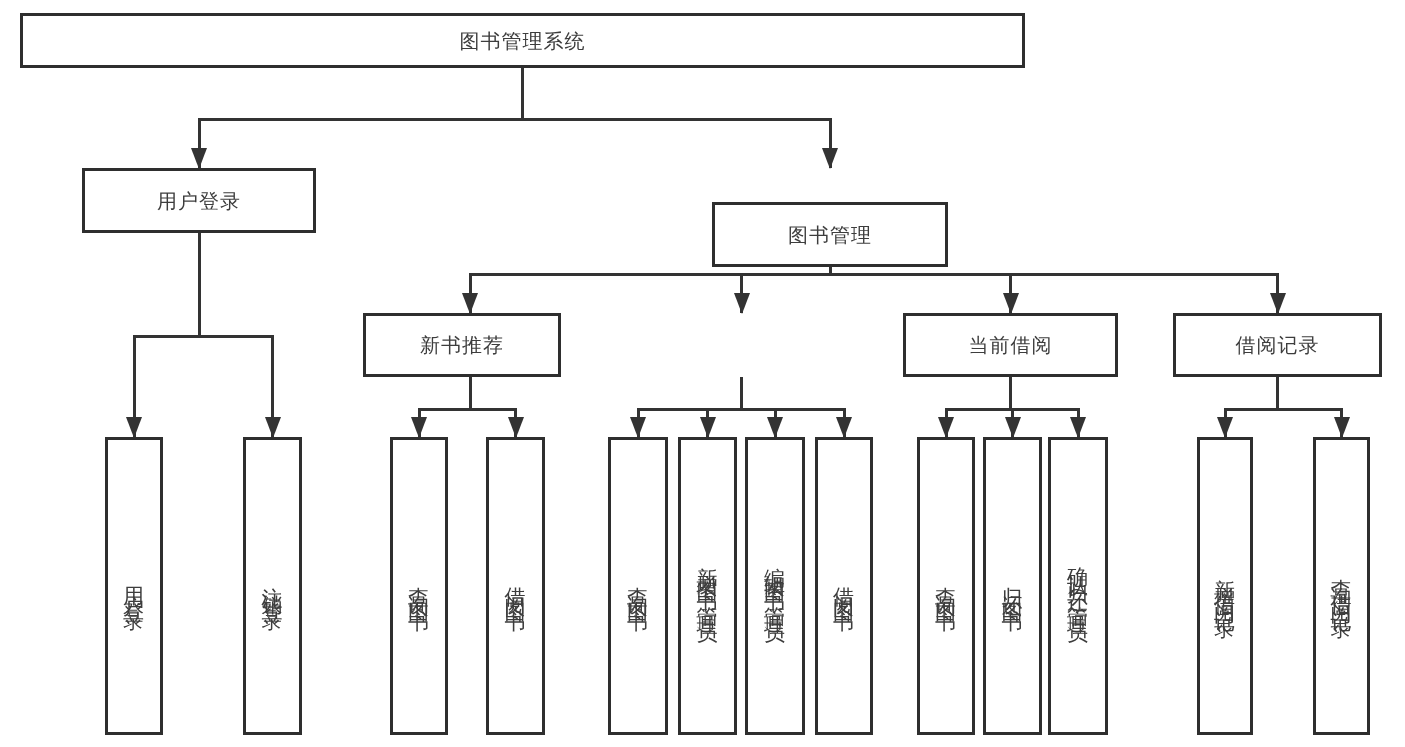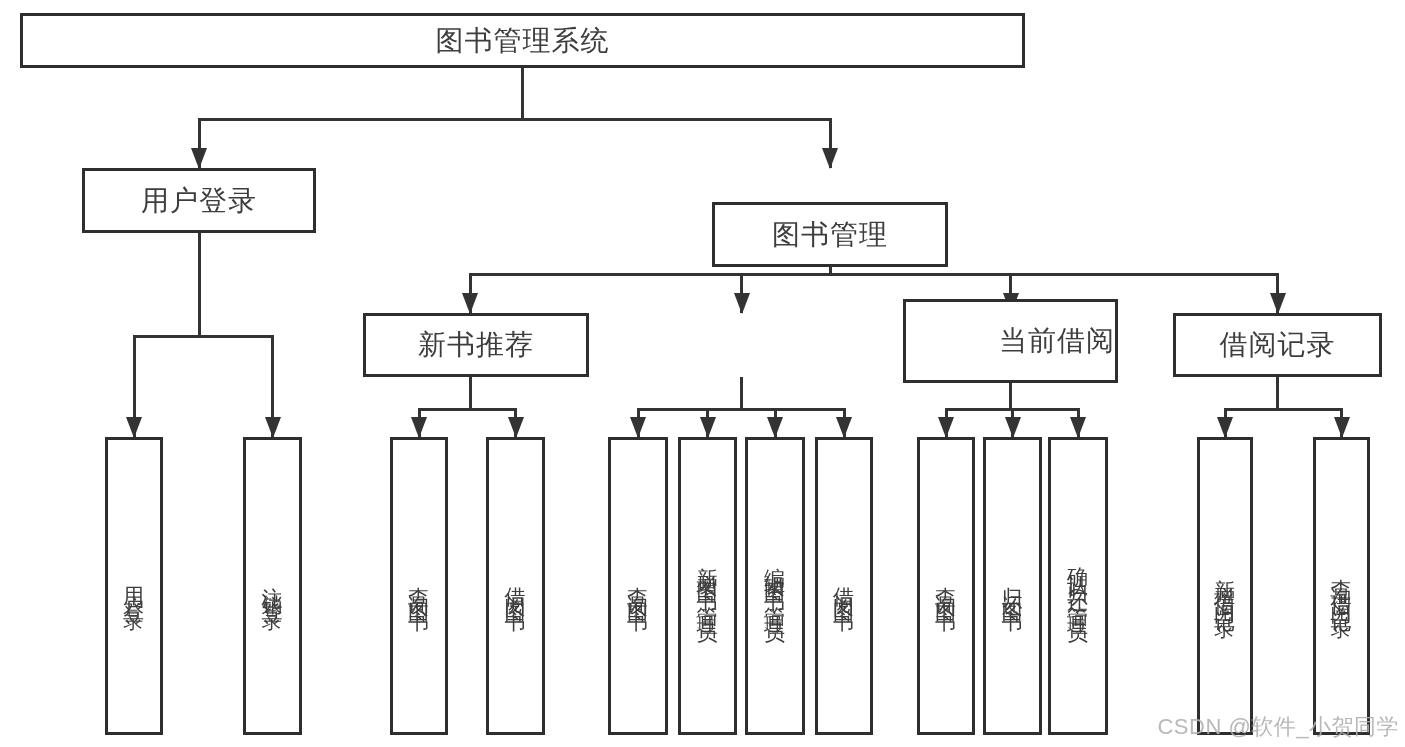--- a/index.html
+++ b/index.html
@@ -16,21 +16,21 @@
     position: absolute;
     background: #ffffff;
     border: 3px solid var(--border, #2e2e2e);
     display: flex;
     align-items: center;
     justify-content: center;
     z-index: 2;
   }
   .node .lbl {
     color: var(--text, #3d3d3d);
-    font-size: 28px;
+    font-size: 20px;
     letter-spacing: 1px;
     white-space: nowrap;
     line-height: 1;
   }
   .node.vertical .lbl {
     writing-mode: vertical-rl;
     text-orientation: mixed;
     font-size: 21px;
     letter-spacing: 8px;
     line-height: 1;
@@ -59,21 +59,20 @@
     opacity: 0.92;
     z-index: 5;
     letter-spacing: 0.5px;
     white-space: nowrap;
   }
 </style>
 </head>
 <body>
 
 <div id="canvas">
-  <div id="watermark">CSDN @软件_小贺同学</div>
 <div class="cline" style="left: 521px; top: 68px; width: 3px; height: 53px;"></div>
     <div class="cline" style="left: 197.5px; top: 118px; width: 634px; height: 3px;"></div>
     <div class="cline" style="left: 197.5px; top: 118px; width: 3px; height: 50px;"></div>
     <div class="arrow" style="left: 191px; top: 148px;"></div>
     <div class="cline" style="left: 197.5px; top: 233px; width: 3px; height: 105px;"></div>
     <div class="cline" style="left: 132.5px; top: 335px; width: 141.5px; height: 3px;"></div>
     <div class="cline" style="left: 132.5px; top: 335px; width: 3px; height: 102px;"></div>
     <div class="arrow" style="left: 126px; top: 417px;"></div>
     <div class="node vertical" style="left: 105px; top: 437px; width: 58px; height: 298px;">
       <span class="lbl">用户登录</span>
@@ -97,21 +96,21 @@
     <div class="cline" style="left: 417.5px; top: 408px; width: 3px; height: 29px;"></div>
     <div class="arrow" style="left: 411px; top: 417px;"></div>
     <div class="node vertical" style="left: 390px; top: 437px; width: 58px; height: 298px;">
       <span class="lbl">查询图书</span>
     </div>
     <div class="cline" style="left: 514px; top: 408px; width: 3px; height: 29px;"></div>
     <div class="arrow" style="left: 507.5px; top: 417px;"></div>
     <div class="node vertical" style="left: 486px; top: 437px; width: 59px; height: 298px;">
       <span class="lbl">借阅图书</span>
     </div>
-    <div class="node" style="left: 363px; top: 313px; width: 226px; height: 64px;">
+    <div class="node" style="left: 363px; top: 313px; width: 198px; height: 64px;">
       <span class="lbl">新书推荐</span>
     </div>
     <div class="cline" style="left: 740px; top: 273px; width: 3px; height: 40px;"></div>
     <div class="arrow" style="left: 733.5px; top: 293px;"></div>
     <div class="cline" style="left: 740px; top: 377px; width: 3px; height: 34px;"></div>
     <div class="cline" style="left: 636.5px; top: 408px; width: 209px; height: 3px;"></div>
     <div class="cline" style="left: 636.5px; top: 408px; width: 3px; height: 29px;"></div>
     <div class="arrow" style="left: 630px; top: 417px;"></div>
     <div class="node vertical" style="left: 608px; top: 437px; width: 60px; height: 298px;">
       <span class="lbl">查询图书</span>
@@ -143,21 +142,21 @@
     <div class="cline" style="left: 1011px; top: 408px; width: 3px; height: 29px;"></div>
     <div class="arrow" style="left: 1004.5px; top: 417px;"></div>
     <div class="node vertical" style="left: 983px; top: 437px; width: 59px; height: 298px;">
       <span class="lbl">归还图书</span>
     </div>
     <div class="cline" style="left: 1076.5px; top: 408px; width: 3px; height: 29px;"></div>
     <div class="arrow" style="left: 1070px; top: 417px;"></div>
     <div class="node vertical" style="left: 1048px; top: 437px; width: 60px; height: 298px;">
       <span class="lbl">确认归还（管理员）</span>
     </div>
-    <div class="node" style="left: 903px; top: 299px; width: 215px; height: 84px; justify-content: flex-end;">
+    <div class="node" style="left: 903px; top: 313px; width: 215px; height: 64px;">
       <span class="lbl">当前借阅</span>
     </div>
     <div class="cline" style="left: 1276px; top: 273px; width: 3px; height: 40px;"></div>
     <div class="arrow" style="left: 1269.5px; top: 293px;"></div>
     <div class="cline" style="left: 1276px; top: 377px; width: 3px; height: 34px;"></div>
     <div class="cline" style="left: 1223.5px; top: 408px; width: 119.5px; height: 3px;"></div>
     <div class="cline" style="left: 1223.5px; top: 408px; width: 3px; height: 29px;"></div>
     <div class="arrow" style="left: 1217px; top: 417px;"></div>
     <div class="node vertical" style="left: 1197px; top: 437px; width: 56px; height: 298px;">
       <span class="lbl">新增借阅记录</span>

